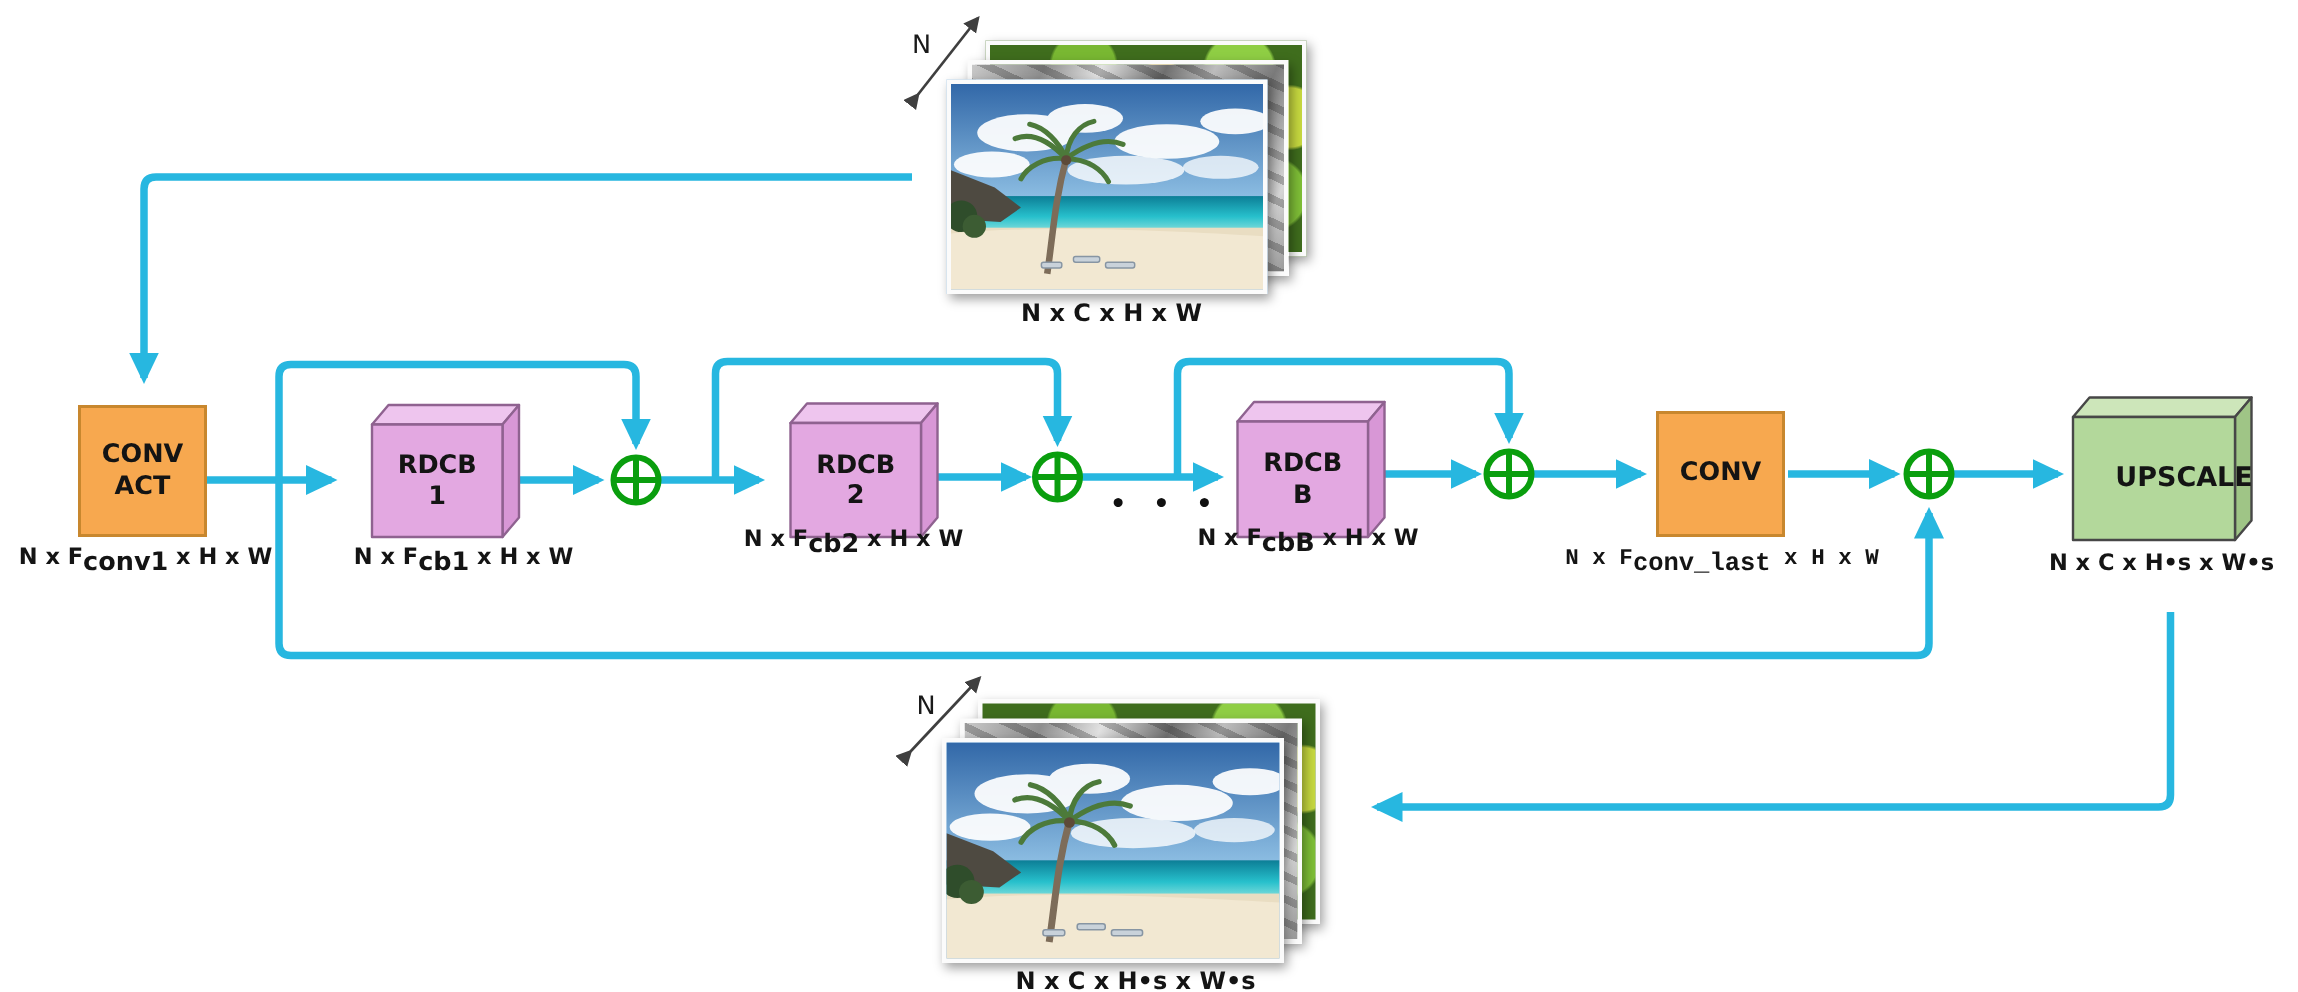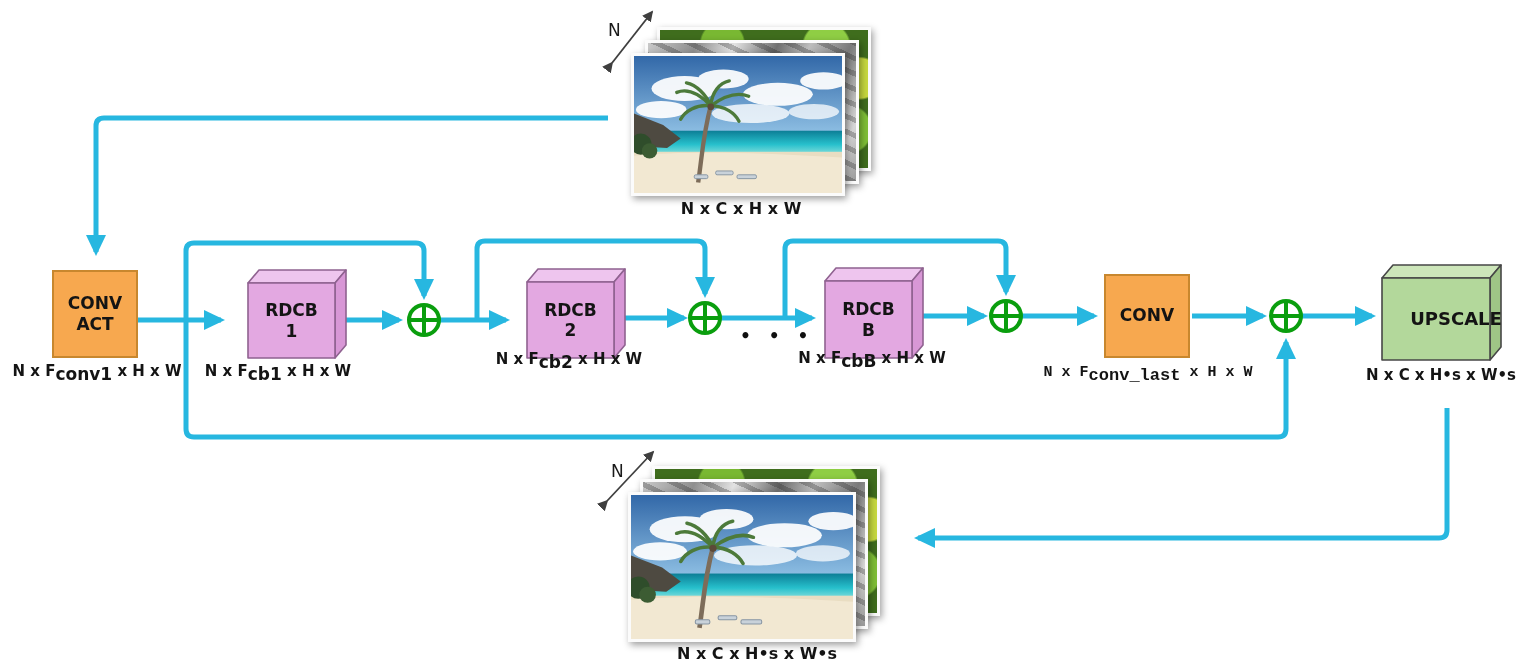--- a/index.html
+++ b/index.html
@@ -260,21 +260,21 @@
     <div>ACT</div>
   </div>
   <div class="caption" style="left:97px;top:362px;">
     <span>N x F</span><span class="sub">conv1</span><span> x H x W</span>
   </div>
 
   <div class="cube-label" style="left:248px;top:283px;width:87px;height:75px;">
     <div>RDCB</div>
     <div>1</div>
   </div>
-  <div class="caption" style="left:278px;top:362px;">
+  <div class="caption" style="left:309px;top:362px;">
     <span>N x F</span><span class="sub">cb1</span><span> x H x W</span>
   </div>
 
   <div class="cube-label" style="left:527px;top:282px;width:87px;height:76px;">
     <div>RDCB</div>
     <div>2</div>
   </div>
   <div class="caption" style="left:569px;top:350px;">
     <span>N x F</span><span class="sub">cb2</span><span> x H x W</span>
   </div>

